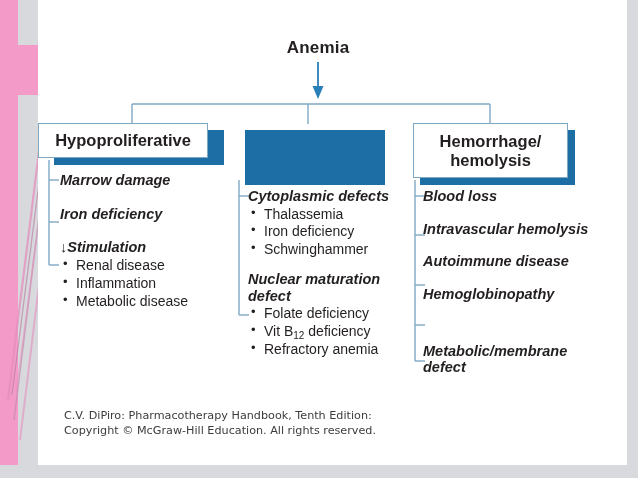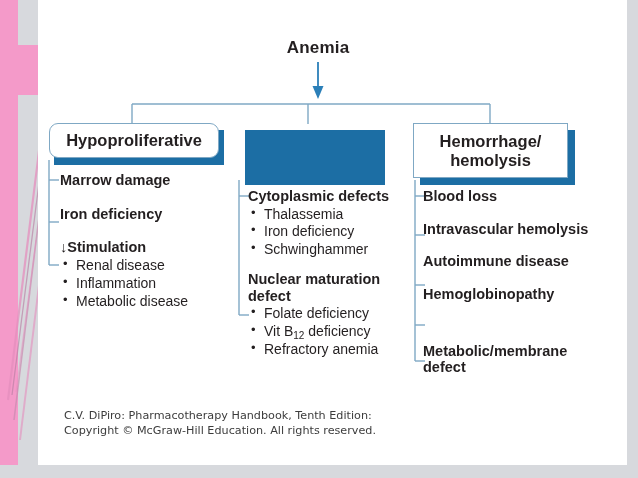--- a/index.html
+++ b/index.html
@@ -101,21 +101,21 @@
     color: #231f20;
     line-height: 1.12;
     z-index: 3;
   }
   .hdr-shadow {
     position: absolute;
     background: #1c6ea4;
     z-index: 2;
   }
 
-  #hdr1 { left: 11px;   top: 123px; width: 170px; height: 35px; border-radius: 9px; }
+  #hdr1 { left: 0;   top: 123px; width: 170px; height: 35px; }
   #sh1  { left: 16px;  top: 130px; width: 170px; height: 35px; }
   #hdr2 { left: 200px; top: 123px; width: 140px; height: 55px; }
   #sh2  { left: 207px; top: 130px; width: 140px; height: 55px; }
   #hdr3 { left: 375px; top: 123px; width: 155px; height: 55px; }
   #sh3  { left: 382px; top: 130px; width: 155px; height: 55px; }
 
   
   .col-items {
     position: absolute;
     color: #231f20;
@@ -125,20 +125,21 @@
   #col3-items { left: 385px; top: 188px; width: 190px; }
 
   .item {
     margin-bottom: 4px;
   }
   .item-label {
     font-size: 14.5px;
     font-weight: bold;
     line-height: 1.15;
     color: #231f20;
+    font-style: italic;
   }
   .subs {
     margin: 1px 0 0 0;
     padding: 0;
     list-style: none;
   }
   .subs li {
     font-size: 14px;
     font-weight: normal;
     line-height: 1.2;

